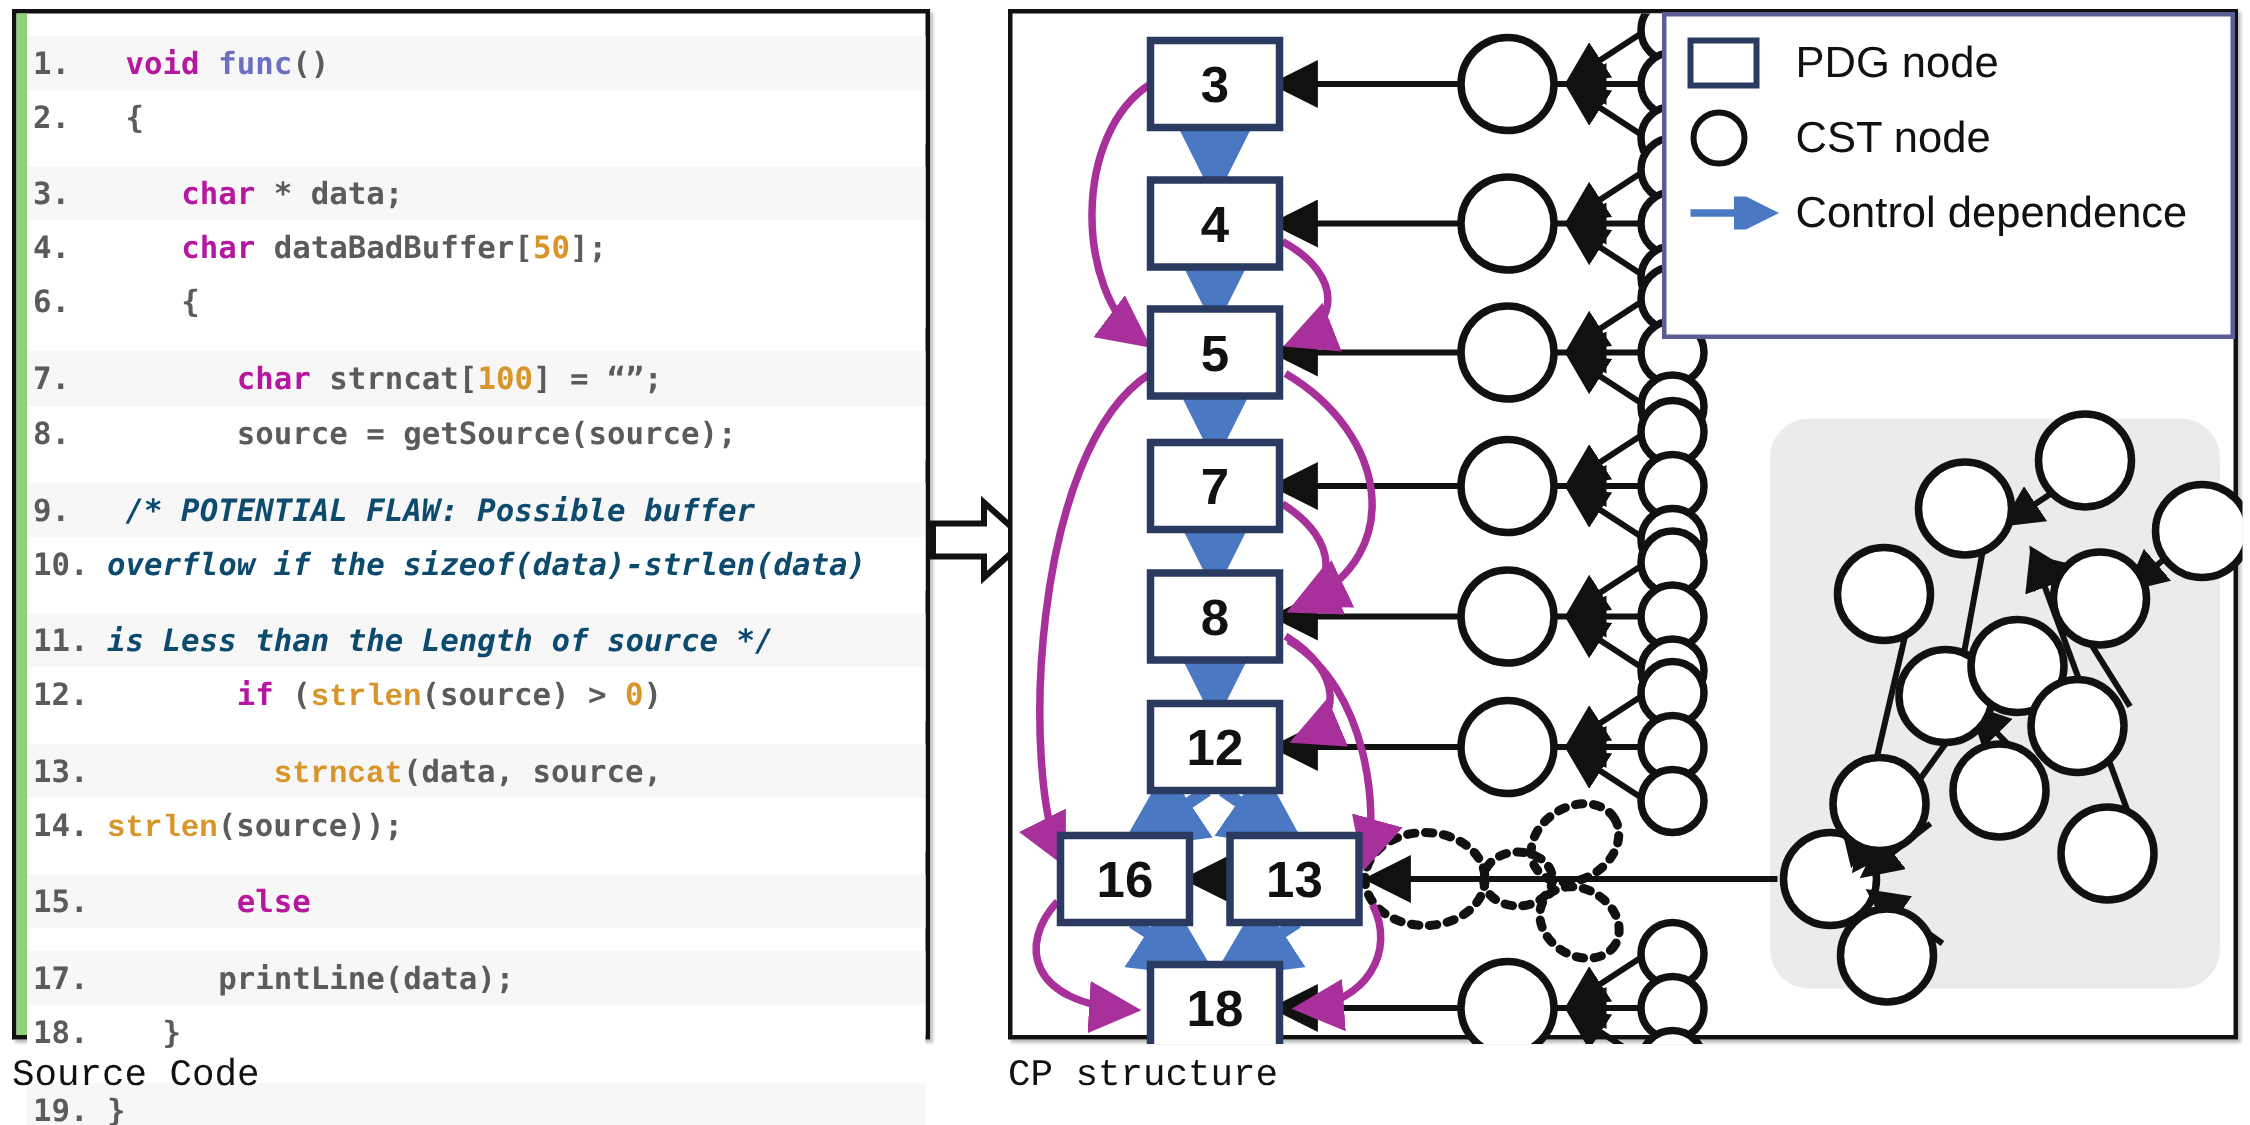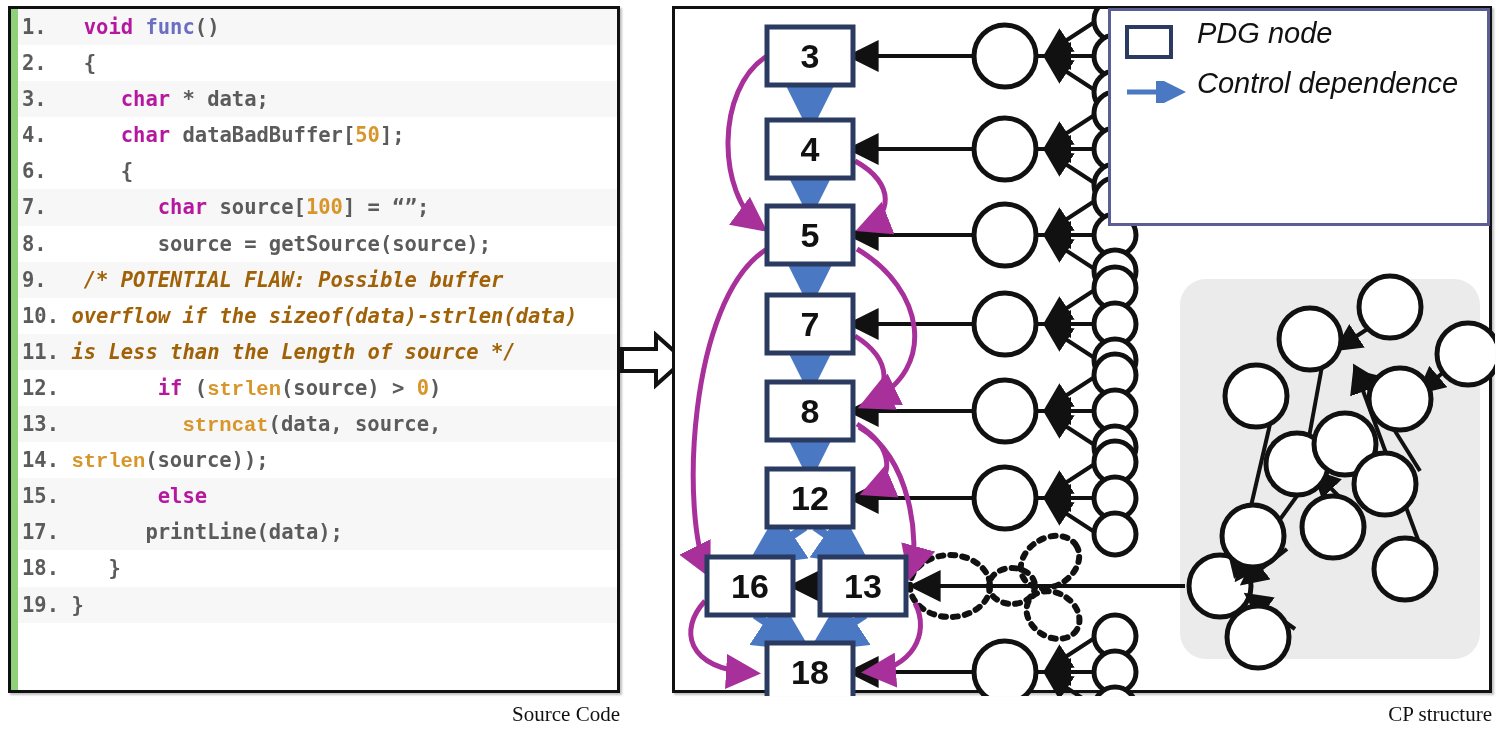--- a/index.html
+++ b/index.html
@@ -15,33 +15,33 @@
   #code-gutter-bar{
     position:absolute;left:0;top:0;width:7px;height:100%;background:#8ed178;
   }
   .code-lines{position:absolute;left:7px;top:0;right:0;bottom:0;}
   .code-line{
     height:36.1px;line-height:36.1px;white-space:pre;
     font-family:"DejaVu Sans Mono","Liberation Mono",monospace;
     font-size:20.5px;color:#5b5b5b;font-weight:700;
     padding-left:4px;box-sizing:border-box;overflow:hidden;
   }
-  .code-line.odd{background:#f7f7f7;}
+  .code-line.odd{background:#f7f7f7;margin-top:15px;}
   .code-line.even{background:#ffffff;}
   .ln{color:#5b5b5b;font-weight:700;}
   .tok-kw{color:#b5179e;}
   .tok-fn{color:#6a6fc4;}
   .tok-lib{color:#d8962a;font-family:Liberation Mono, monospace;}
   .tok-num{color:#d8962a;}
   .tok-id{color:#5b5b5b;}
-  .tok-cmt{color:#a16207;font-style:italic;font-weight:700;}
+  .tok-cmt{color:#0c4a6e;font-style:italic;font-weight:700;}
 
   .panel-caption{
-    position:absolute;text-align:right;font-size:21px;color:#111;
-    font-family:Liberation Serif, serif;
+    position:absolute;text-align:left;font-size:25px;color:#111;
+    font-family:Liberation Mono, monospace;
   }
   #caption-source{left:8px;top:702px;width:612px;}
   #caption-cp{left:672px;top:702px;width:820px;}
 
   
   #transform-arrow{position:absolute;left:620px;top:325px;width:66px;height:70px;}
 
   
   #cp-panel{
     position:absolute;left:672px;top:6px;width:820px;height:687px;
@@ -49,40 +49,40 @@
     box-shadow:2px 2px 2px rgba(0,0,0,.25);
   }
   #cp-svg{position:absolute;left:0;top:0;width:820px;height:687px;}
 
   
   #legend{
     position:absolute;left:1108px;top:8px;width:382px;height:218px;
     border:3px solid #5b5e95;background:#ffffff;box-sizing:border-box;
     padding:6px 10px 0 14px;
   }
-  .legend-row{display:flex;height:50px;font-style:italic;}
+  .legend-row{display:flex;align-items:center;height:50px;}
   .legend-key{width:72px;display:flex;align-items:center;justify-content:flex-start;}
   .legend-label{font-size:29px;color:#111;font-family:"Liberation Sans",sans-serif;}
   .lg-square{width:48px;height:34px;border:4px solid #2b3a61;box-sizing:border-box;background:#fff;}
   .lg-circle{width:38px;height:38px;border:4px solid #111;border-radius:50%;box-sizing:border-box;background:#fff;margin-left:2px;}
 </style>
 </head>
 <body>
 
 <div class="stage">
 
   <div id="source-panel">
     <div id="code-gutter-bar"></div>
     <div class="code-lines" id="code-lines">
         <div class="code-line odd"><span class="ln">1.  </span><span> </span><span class="tok-kw">void</span><span class="tok-id"> </span><span class="tok-fn">func</span><span class="tok-id">()</span></div>
         <div class="code-line even"><span class="ln">2.  </span><span> </span><span class="tok-id">{</span></div>
         <div class="code-line odd"><span class="ln">3.  </span><span>    </span><span class="tok-kw">char</span><span class="tok-id"> * data;</span></div>
         <div class="code-line even"><span class="ln">4.  </span><span>    </span><span class="tok-kw">char</span><span class="tok-id"> dataBadBuffer[</span><span class="tok-num">50</span><span class="tok-id">];</span></div>
         <div class="code-line even"><span class="ln">6.  </span><span>    </span><span class="tok-id">{</span></div>
-        <div class="code-line odd"><span class="ln">7.  </span><span>       </span><span class="tok-kw">char</span><span class="tok-id"> source[</span><span class="tok-num">100</span><span class="tok-id">] = “”;</span></div>
+        <div class="code-line odd"><span class="ln">7.  </span><span>       </span><span class="tok-kw">char</span><span class="tok-id"> strncat[</span><span class="tok-num">100</span><span class="tok-id">] = “”;</span></div>
         <div class="code-line even"><span class="ln">8.  </span><span>       </span><span class="tok-id">source = getSource(source);</span></div>
         <div class="code-line odd"><span class="ln">9.  </span><span> </span><span class="tok-cmt">/* POTENTIAL FLAW: Possible buffer</span></div>
         <div class="code-line even"><span class="ln">10. </span><span></span><span class="tok-cmt">overflow if the sizeof(data)-strlen(data)</span></div>
         <div class="code-line odd"><span class="ln">11. </span><span></span><span class="tok-cmt">is Less than the Length of source */</span></div>
         <div class="code-line even"><span class="ln">12. </span><span>       </span><span class="tok-kw">if</span><span class="tok-id"> (</span><span class="tok-lib">strlen</span><span class="tok-id">(source) &gt; </span><span class="tok-num">0</span><span class="tok-id">)</span></div>
         <div class="code-line odd"><span class="ln">13. </span><span>         </span><span class="tok-lib">strncat</span><span class="tok-id">(data, source,</span></div>
         <div class="code-line even"><span class="ln">14. </span><span></span><span class="tok-lib">strlen</span><span class="tok-id">(source));</span></div>
         <div class="code-line odd"><span class="ln">15. </span><span>       </span><span class="tok-kw">else</span></div>
         <div class="code-line odd"><span class="ln">17. </span><span>      </span><span class="tok-id">printLine(data);</span></div>
         <div class="code-line even"><span class="ln">18. </span><span>   </span><span class="tok-id">}</span></div>
@@ -306,20 +306,26 @@
 
   <div id="legend">
     <div class="legend-row">
       <div class="legend-key">
         <div class="lg-square"></div>
       </div>
       <div class="legend-label">PDG node</div>
     </div>
     <div class="legend-row">
       <div class="legend-key">
+        <div class="lg-circle"></div>
+      </div>
+      <div class="legend-label">CST node</div>
+    </div>
+    <div class="legend-row">
+      <div class="legend-key">
         <svg width="68" height="22" viewBox="0 0 68 22">
           <defs>
               <marker id="lg-b" markerWidth="6" markerHeight="6" refX="4.6" refY="3" orient="auto">
             <path d="M0,0 L6,3 L0,6 z" fill="#4a78c2"></path>
               </marker>
             </defs>
           <line x1="2" y1="11" x2="54" y2="11" stroke="#4a78c2" stroke-width="5" marker-end="url(#lg-b)"></line>
         </svg>
       </div>
       <div class="legend-label">Control dependence</div>

